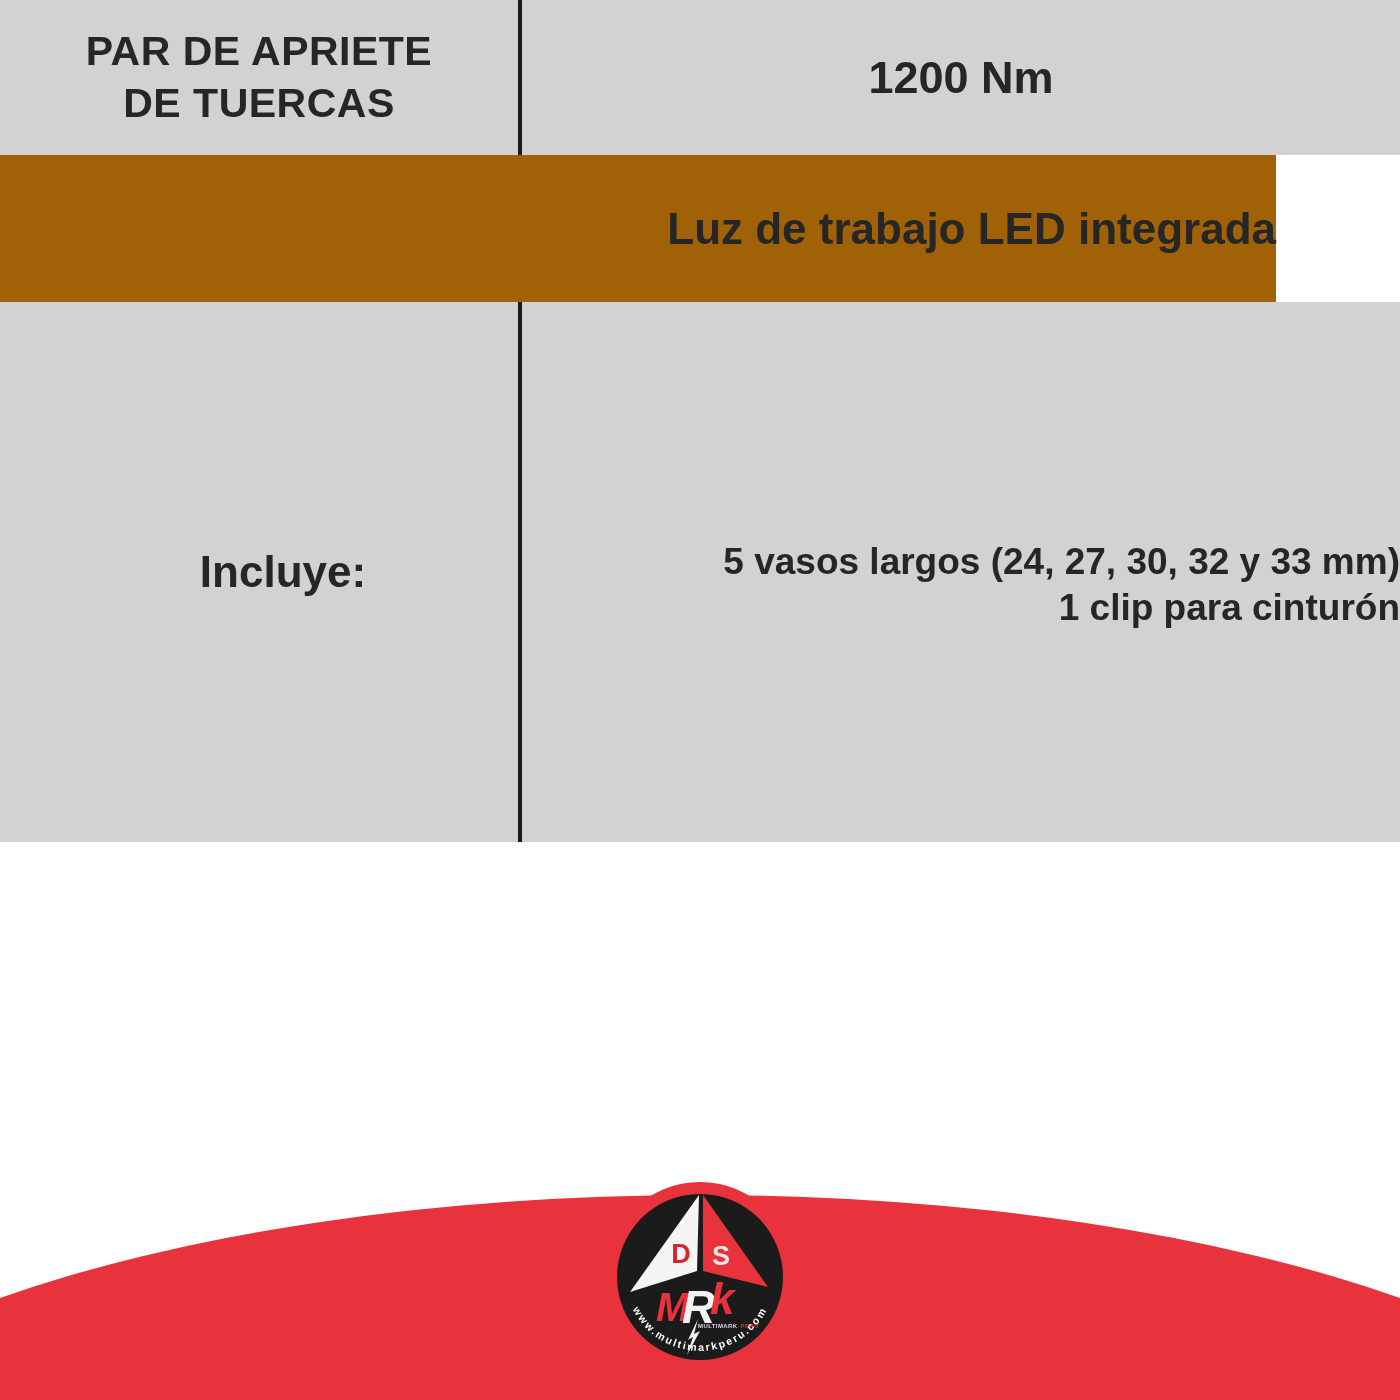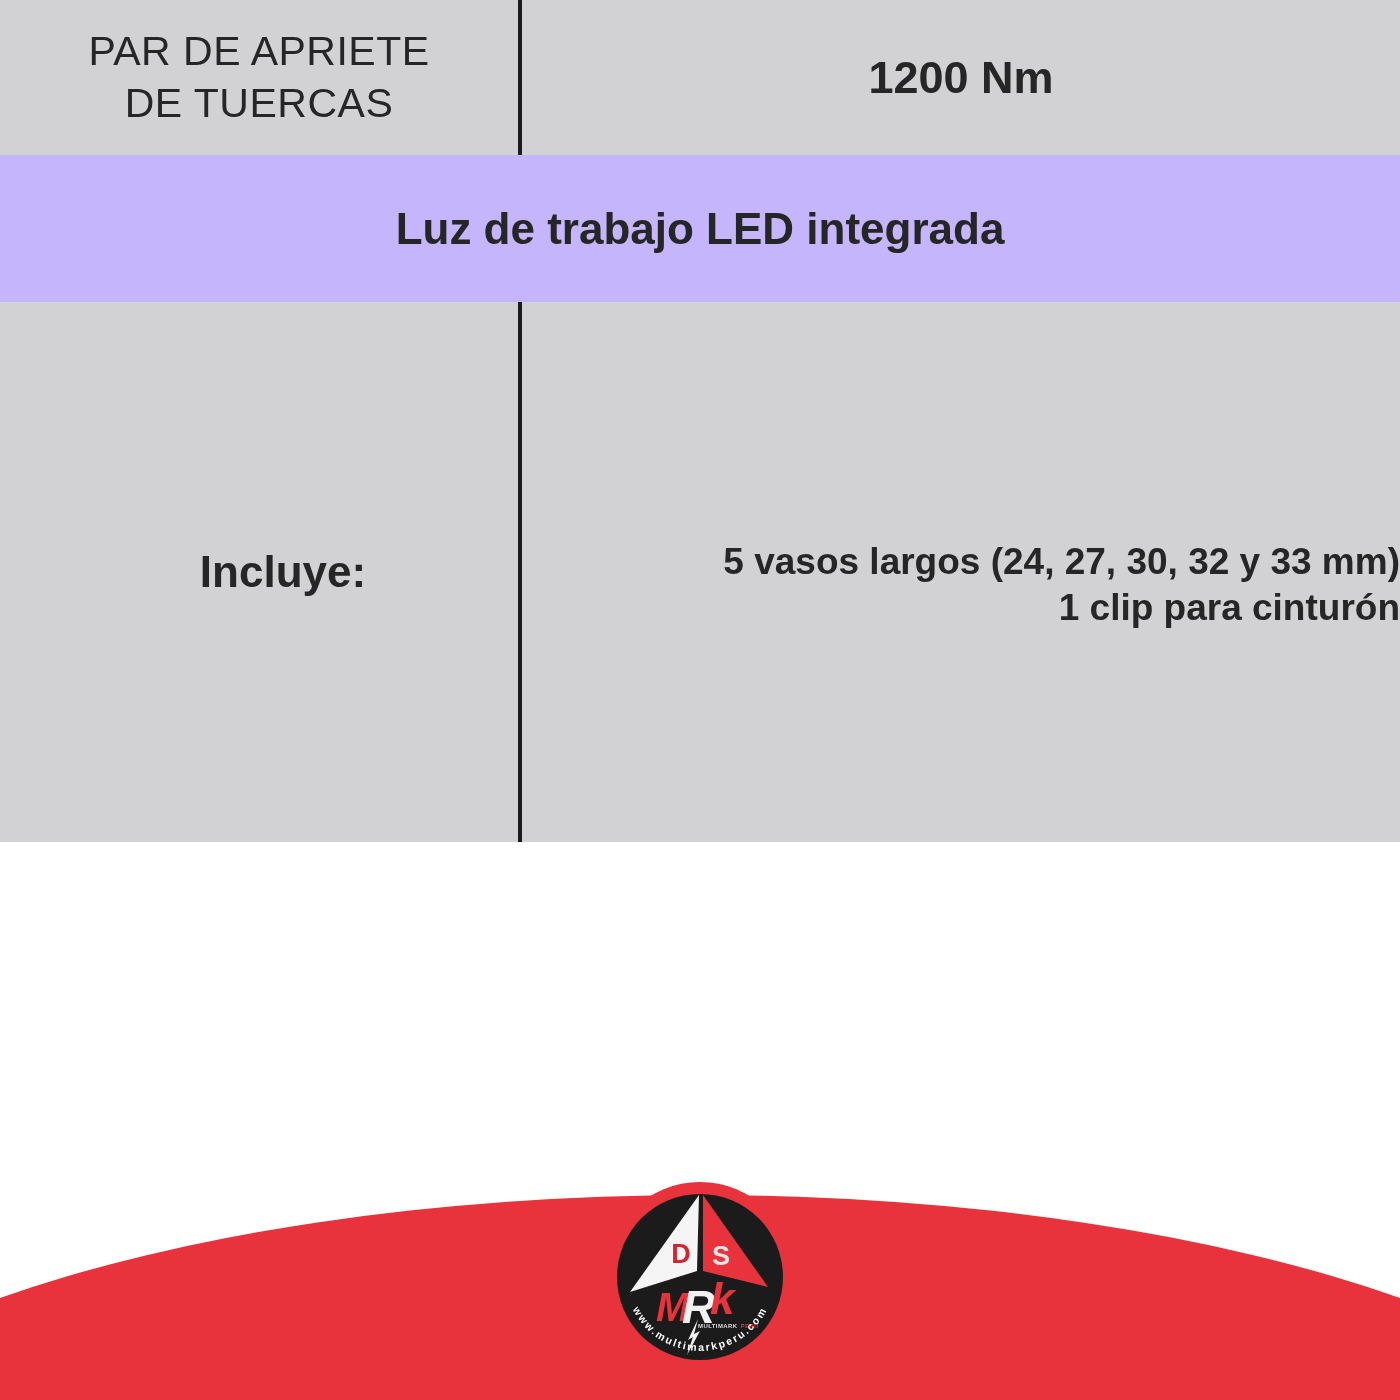--- a/index.html
+++ b/index.html
@@ -17,26 +17,26 @@
   .row-includes { top: 302px; height: 540px; }
   .cell-left {
     position: absolute; left: 0; top: 0; width: 518px; height: 100%;
     display: flex; align-items: center; justify-content: center;
     text-align: center;
   }
   .cell-right {
     position: absolute; left: 522px; top: 0; width: 878px; height: 100%;
     display: flex; align-items: center; justify-content: center;
   }
-  .torque-label { font-weight: normal; font-size: 41px; line-height: 1.26; letter-spacing: 0.5px; }
+  .torque-label { font-weight: bold; font-size: 41px; line-height: 1.26; letter-spacing: 0.5px; }
   .torque-value { font-weight: bold; font-size: 45px; }
   .feature-band {
-    position: absolute; top: 155px; left: 0; width: 1400px; height: 147px;
-    background: #c4b5fd;
-    display: flex; align-items: center; justify-content: center;
+    position: absolute; top: 155px; left: 0; width: 1276px; height: 147px;
+    background: #a16207;
+    display: flex; align-items: center; justify-content: flex-end;
   }
   .feature-text { font-weight: bold; font-size: 44px; }
   .includes-label { font-weight: bold; font-size: 44px; margin-left: 48px; }
   .includes-list {
     position: absolute; left: 522px; top: 0; width: 878px; height: 100%;
     display: flex; flex-direction: column; justify-content: center;
     padding-left: 31px; box-sizing: border-box; align-items: flex-end;
   }
   .includes-list .item {
     font-weight: bold; font-size: 37px; line-height: 46.5px;

